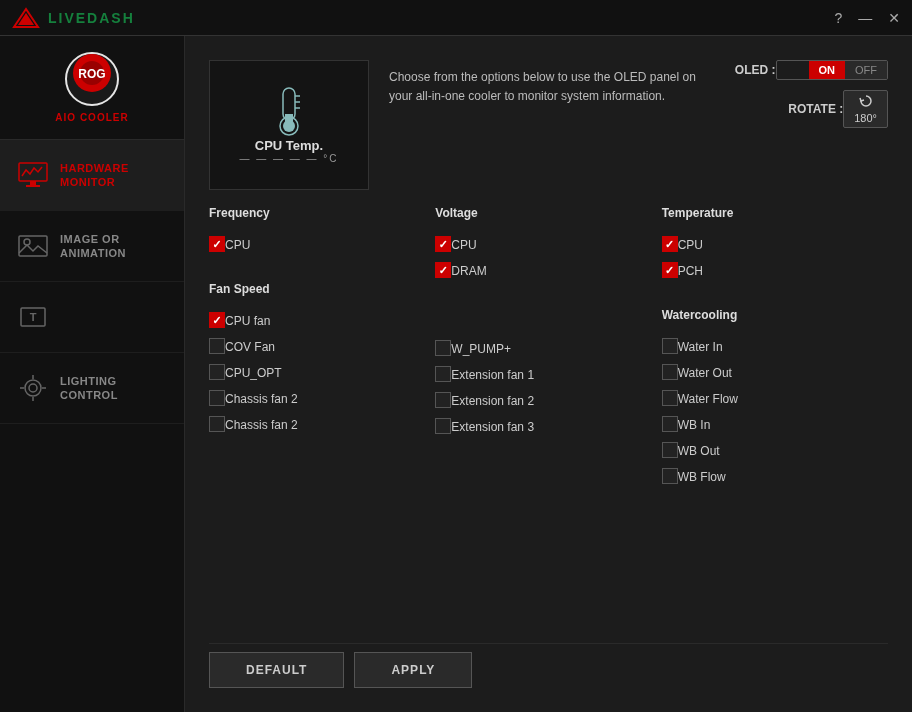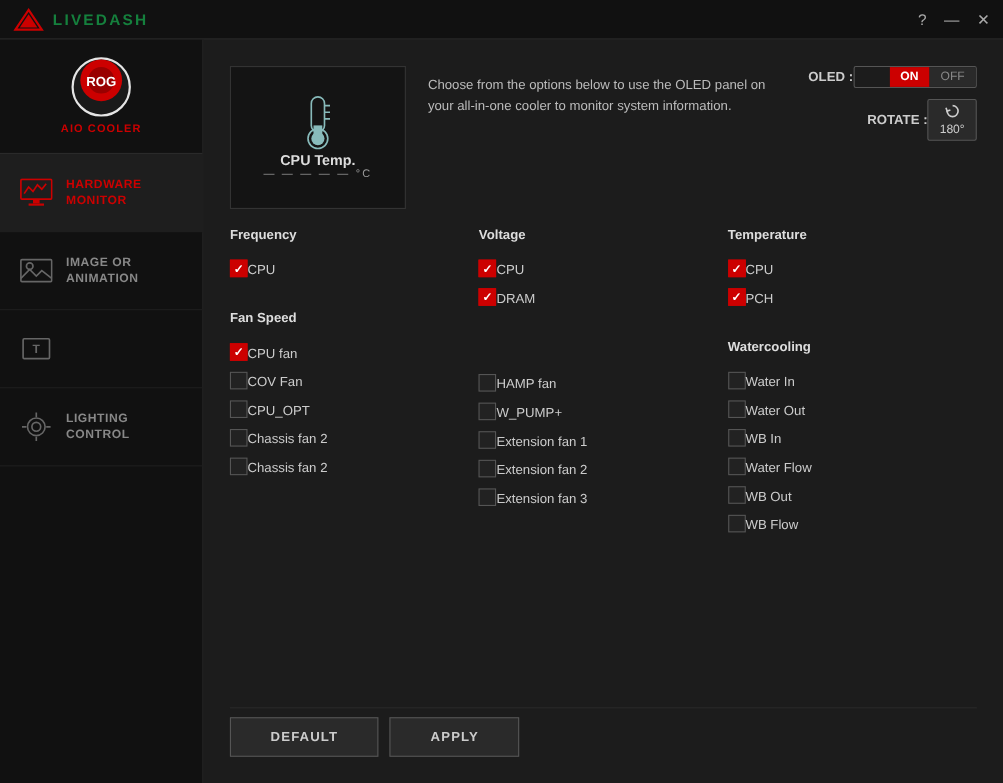--- a/index.html
+++ b/index.html
@@ -465,24 +465,20 @@
           <div class="checkbox-item">
             <div class="checkbox checked"></div>
             <span class="checkbox-label">DRAM</span>
           </div>
         </div>
         <div style="height: 20px;"></div>
         <div class="monitor-section">
           <div class="monitor-section-title" style="height:20px;"></div>
           <div class="checkbox-item">
             <div class="checkbox"></div>
-            <span class="checkbox-label">HAMP fan</span>
-          </div>
-          <div class="checkbox-item">
-            <div class="checkbox"></div>
             <span class="checkbox-label">W_PUMP+</span>
           </div>
           <div class="checkbox-item">
             <div class="checkbox"></div>
             <span class="checkbox-label">Extension fan 1</span>
           </div>
           <div class="checkbox-item">
             <div class="checkbox"></div>
             <span class="checkbox-label">Extension fan 2</span>
           </div>
@@ -511,25 +507,25 @@
           <div class="checkbox-item">
             <div class="checkbox"></div>
             <span class="checkbox-label">Water In</span>
           </div>
           <div class="checkbox-item">
             <div class="checkbox"></div>
             <span class="checkbox-label">Water Out</span>
           </div>
           <div class="checkbox-item">
             <div class="checkbox"></div>
+            <span class="checkbox-label">Water Flow</span>
+          </div>
+          <div class="checkbox-item">
+            <div class="checkbox"></div>
             <span class="checkbox-label">WB In</span>
-          </div>
-          <div class="checkbox-item">
-            <div class="checkbox"></div>
-            <span class="checkbox-label">Water Flow</span>
           </div>
           <div class="checkbox-item">
             <div class="checkbox"></div>
             <span class="checkbox-label">WB Out</span>
           </div>
           <div class="checkbox-item">
             <div class="checkbox"></div>
             <span class="checkbox-label">WB Flow</span>
           </div>
         </div>

